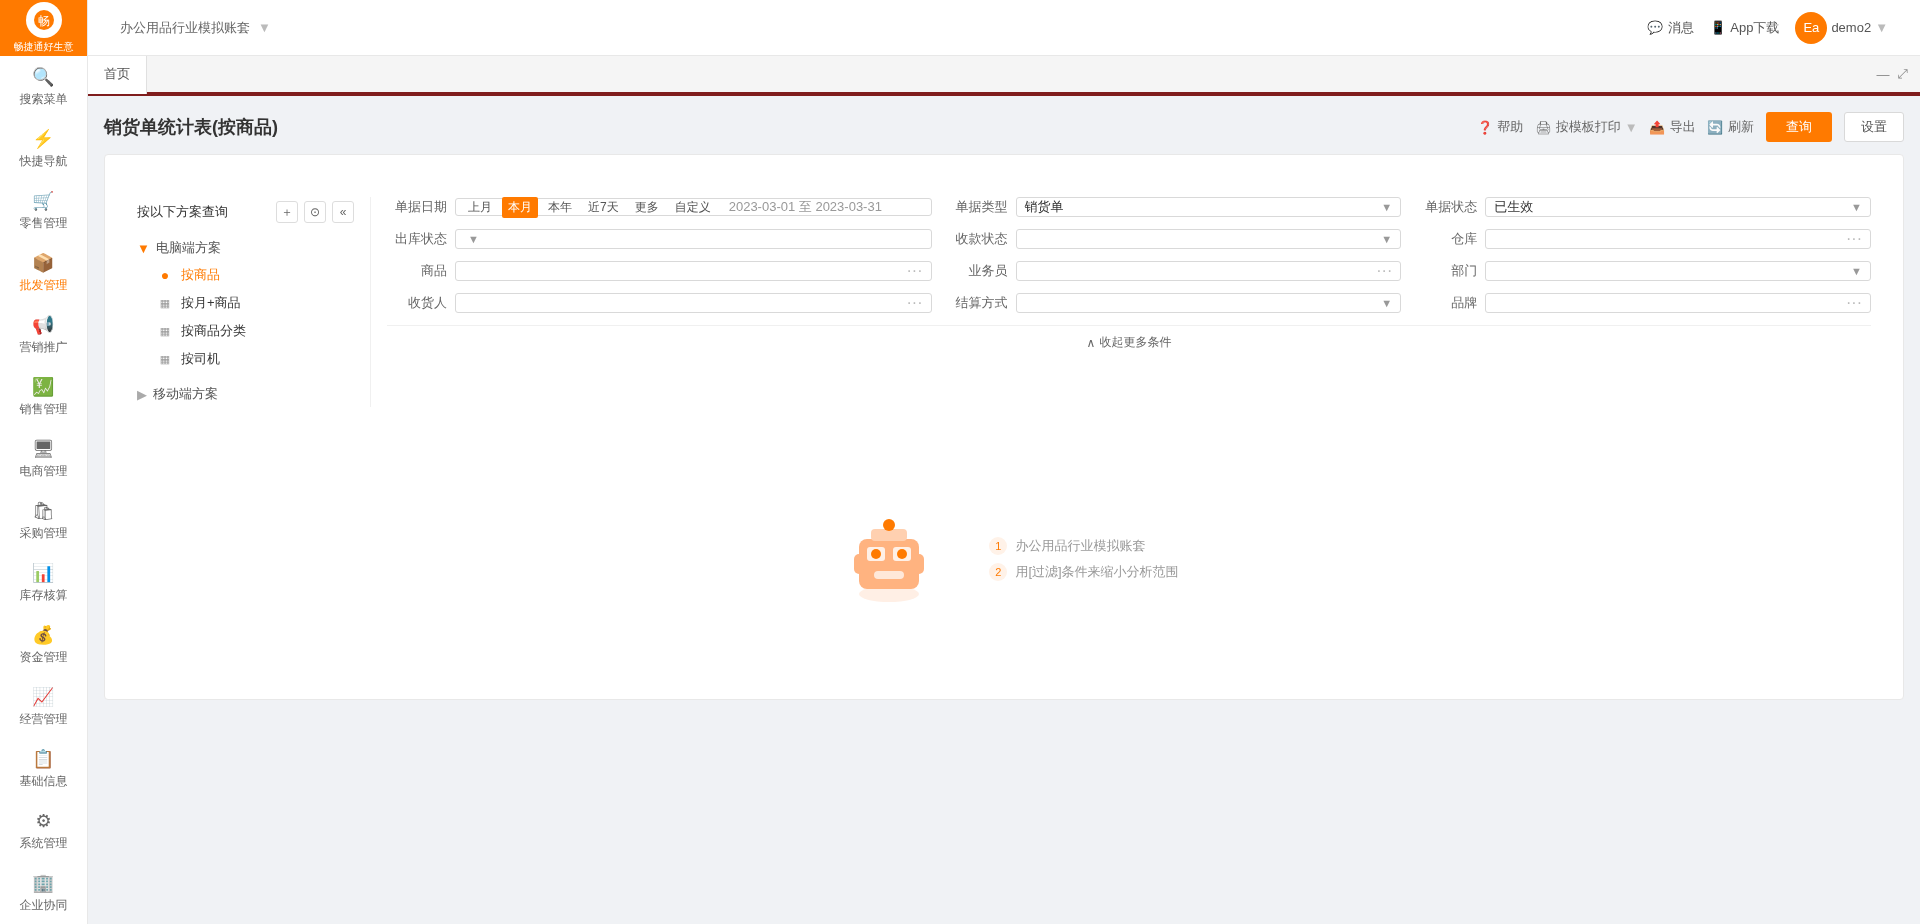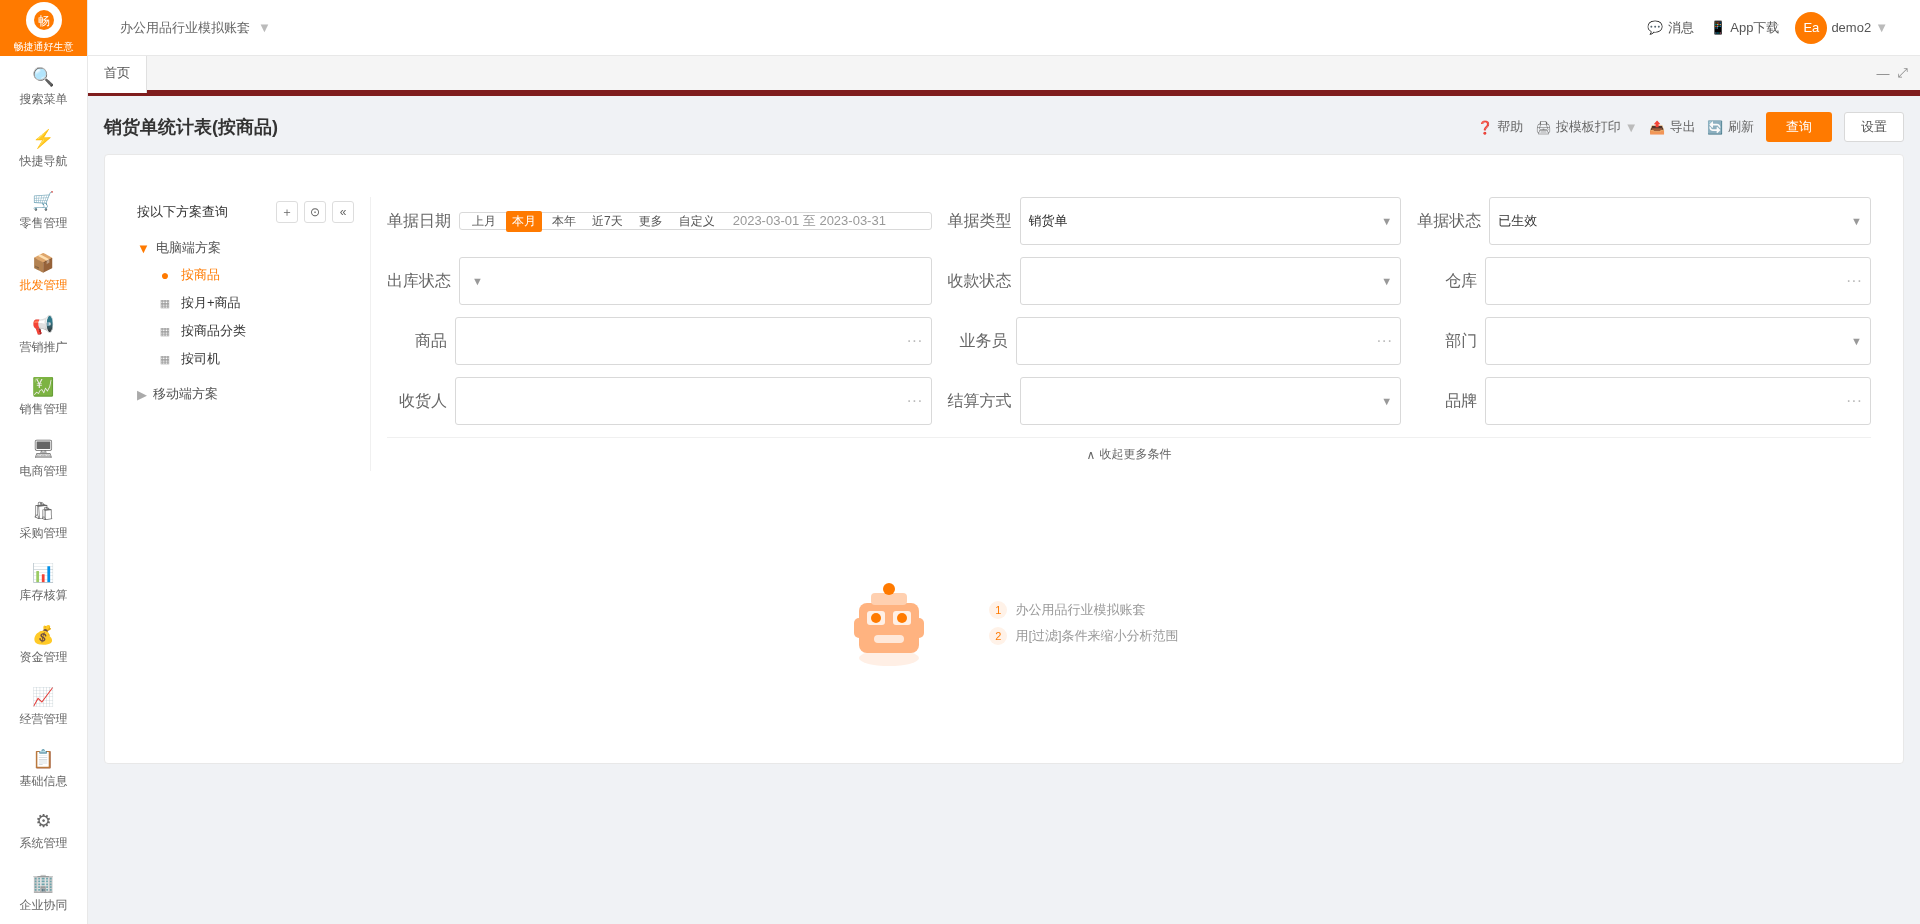--- a/index.html
+++ b/index.html
@@ -18,21 +18,21 @@
     .sidebar-item-icon { font-size: 18px; }
 
     
     .header { position: fixed; left: 88px; top: 0; right: 0; height: 56px; background: #fff; border-bottom: 1px solid #e8e8e8; z-index: 99; display: flex; align-items: center; padding: 0 32px; justify-content: space-between; }
     .header-left { display: flex; align-items: center; gap: 8px; color: #666; font-size: 13px; }
     .header-right { display: flex; align-items: center; gap: 16px; }
     .header-right-item { display: flex; align-items: center; gap: 4px; cursor: pointer; color: #555; font-size: 13px; }
     .avatar { width: 32px; height: 32px; border-radius: 50%; background: #ff7a00; display: flex; align-items: center; justify-content: center; color: #fff; font-size: 13px; }
 
     
-    .tabbar { position: fixed; left: 88px; top: 56px; right: 0; height: 40px; background: #f5f5f5; border-bottom: 6px solid #7f1d1d; z-index: 98; display: flex; align-items: center; }
+    .tabbar { position: fixed; left: 88px; top: 56px; right: 0; height: 40px; background: #f5f5f5; border-bottom: 4px solid #7f1d1d; z-index: 98; display: flex; align-items: center; }
     .tab { display: flex; align-items: center; height: 40px; padding: 0 16px; cursor: pointer; font-size: 13px; color: #555; border-right: 1px solid #e0e0e0; background: #f5f5f5; gap: 6px; }
     .tab.active { background: #fff; color: #333; font-weight: 500; border-top: 2px solid #00b8a9; }
     .tab-close { font-size: 12px; color: #999; cursor: pointer; }
     .tab-home { background: #fff; }
 
     
     .main { margin-left: 88px; margin-top: 96px; padding: 16px; min-height: calc(924px - 96px); }
 
     
     .page-header { display: flex; align-items: center; justify-content: space-between; margin-bottom: 12px; }
@@ -58,22 +58,22 @@
     .scheme-item { display: flex; align-items: center; gap: 8px; padding: 5px 12px 5px 28px; cursor: pointer; border-radius: 3px; }
     .scheme-item.active { color: #ff7a00; }
     .scheme-item-icon { width: 16px; height: 16px; display: flex; align-items: center; justify-content: center; font-size: 11px; color: #999; }
     .scheme-item-label { font-size: 13px; }
     .scheme-item.active .scheme-item-label { color: #ff7a00; font-weight: 500; }
 
     
     .filter-form { flex: 1; padding: 0 16px; }
     .filter-row { display: flex; align-items: center; margin-bottom: 12px; gap: 16px; }
     .filter-field { display: flex; align-items: center; flex: 1; gap: 8px; }
-    .filter-label { color: #666; font-size: 16px; white-space: nowrap; min-width: 60px; text-align: right; }
-    .filter-control { flex: 1; border: 1px solid #d9d9d9; border-radius: 3px; height: 48px; display: flex; align-items: center; padding: 0 8px; background: #fff; cursor: pointer; font-size: 13px; color: #333; position: relative; }
+    .filter-label { color: #666; font-size: 13px; white-space: nowrap; min-width: 60px; text-align: right; }
+    .filter-control { flex: 1; border: 1px solid #d9d9d9; border-radius: 3px; height: 20px; display: flex; align-items: center; padding: 0 8px; background: #fff; cursor: pointer; font-size: 13px; color: #333; position: relative; }
     .filter-control-text { flex: 1; color: #333; }
     .filter-control-arrow { color: #999; font-size: 11px; margin-left: 4px; }
     .filter-control-dots { color: #bbb; font-size: 16px; margin-left: 4px; cursor: pointer; }
     .date-range-control { flex: 1; }
     .date-tabs { display: flex; align-items: center; gap: 4px; border: 1px solid #d9d9d9; border-radius: 3px; height: 18px; padding: 0 6px; background: #fff; }
     .date-tab { font-size: 12px; padding: 2px 6px; border-radius: 2px; cursor: pointer; color: #555; }
     .date-tab.active { background: #ff7a00; color: #fff; border-radius: 2px; }
     .date-range-text { font-size: 13px; color: #999; margin-left: 8px; }
 
     .collapse-btn { display: flex; align-items: center; justify-content: center; padding: 8px; color: #666; cursor: pointer; font-size: 12px; gap: 4px; border-top: 1px solid #f0f0f0; }

